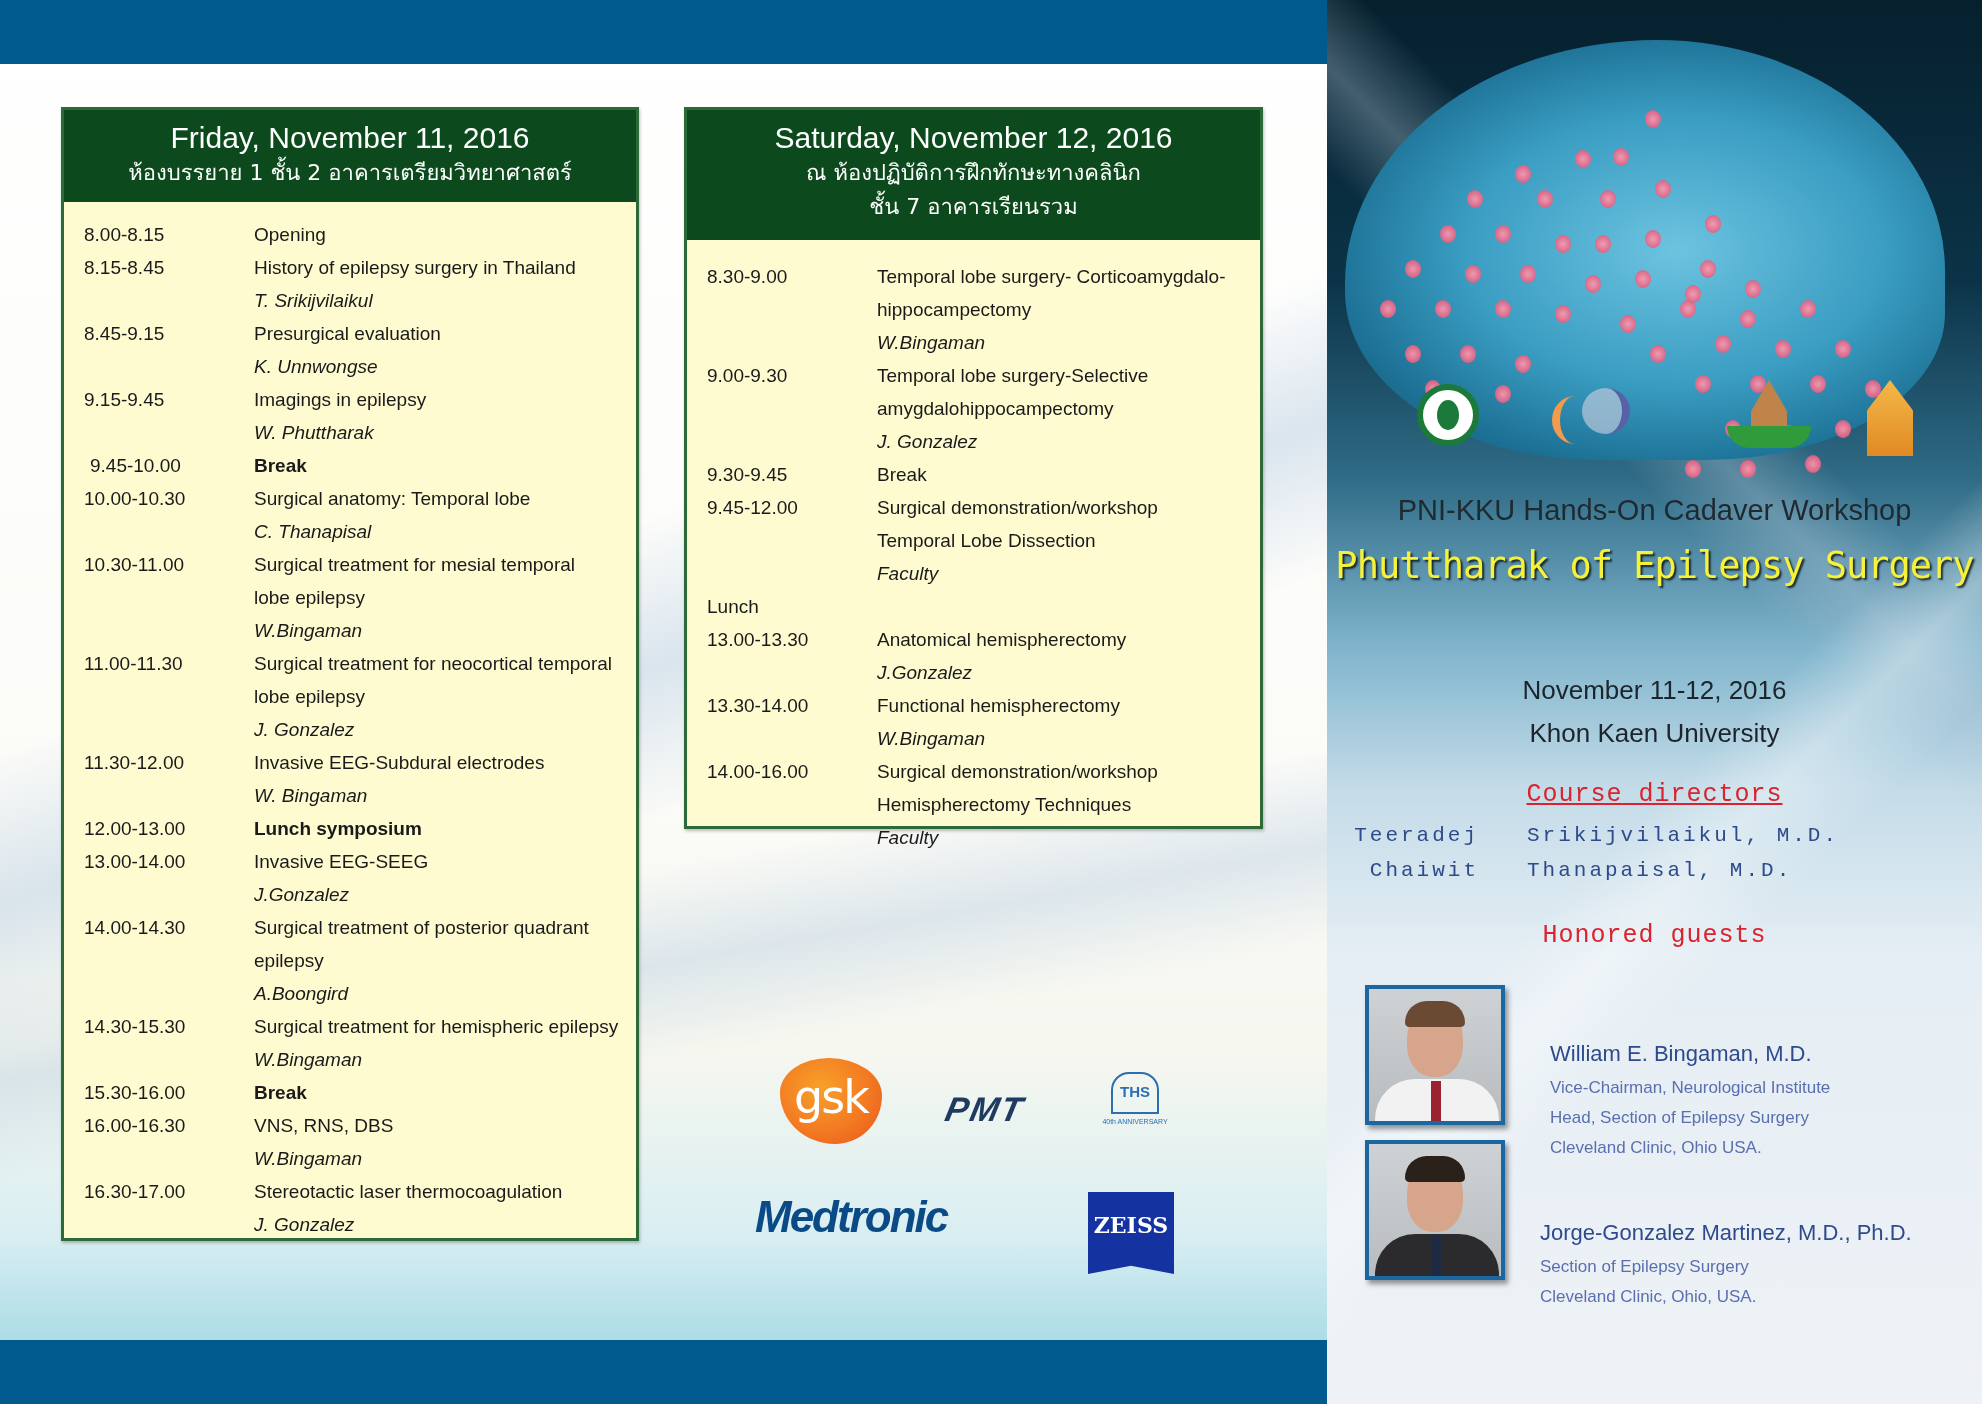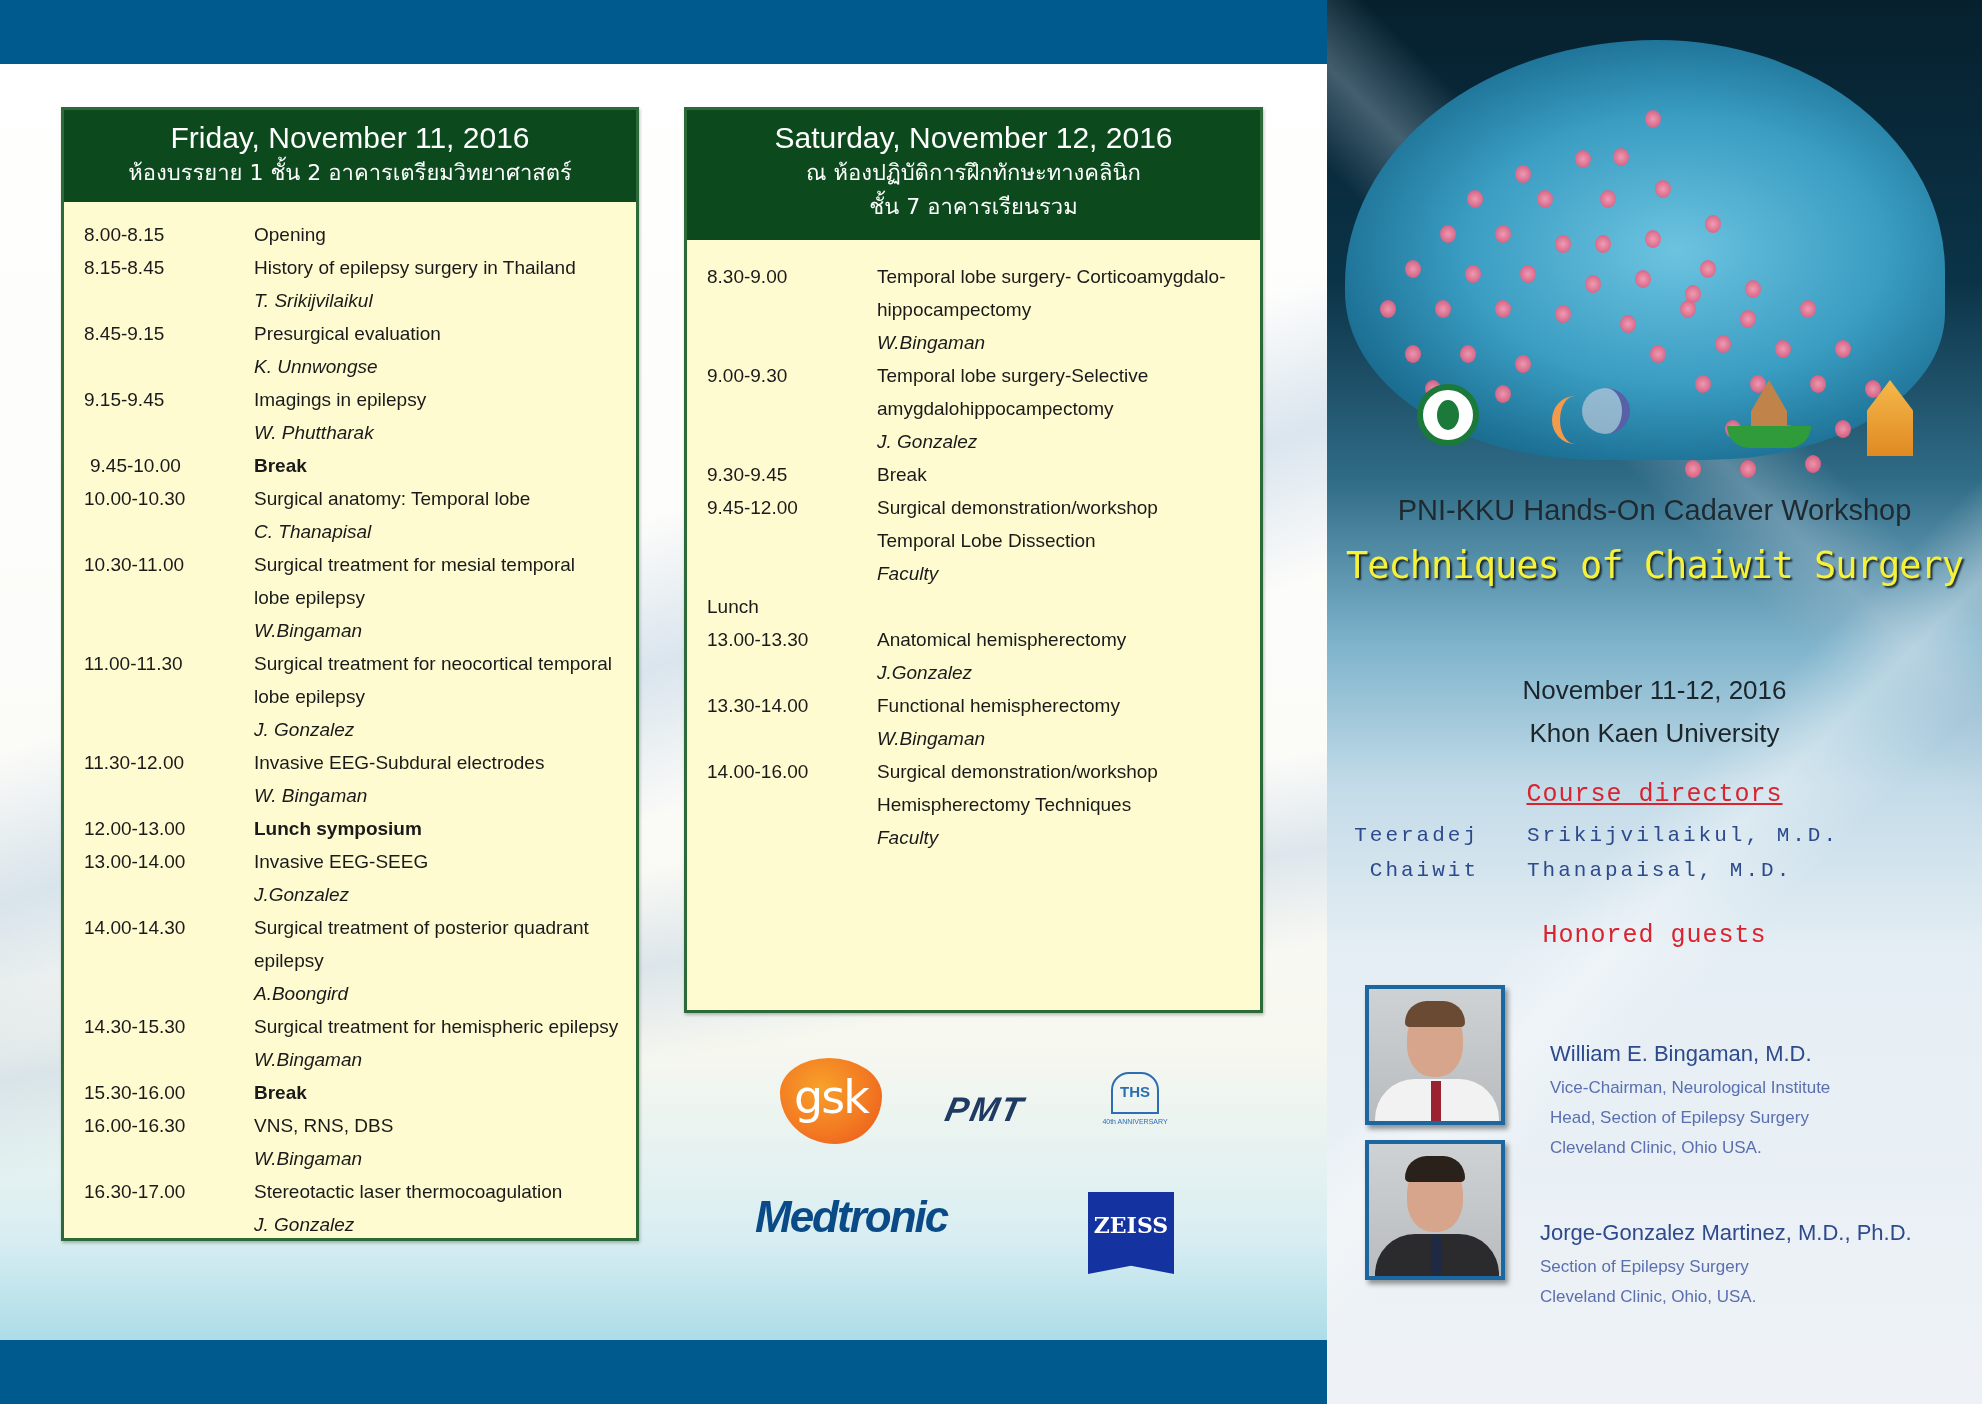--- a/index.html
+++ b/index.html
@@ -36,21 +36,21 @@
   .rows { padding: 16px 0 0 20px; }
   .row { display: flex; font-size: 19px; line-height: 33px; color: #1a1a1a; }
   .row .time { width: 170px; flex: none; }
   .row .title { flex: 1; }
   .row.bold .title { font-weight: bold; }
   .row.speaker .title { font-style: italic; }
   .row.indent .time { padding-left: 6px; width: 164px; }
 
   #friday { left: 61px; top: 107px; width: 578px; height: 1134px; }
   #friday .panel-header { height: 90px; }
-  #saturday { left: 684px; top: 107px; width: 579px; height: 906px; }
+  #saturday { left: 684px; top: 107px; width: 579px; height: 722px; }
   #saturday .panel-header { height: 128px; }
   #saturday .rows { padding-top: 20px; padding-left: 20px; }
 
   
   .sponsor { position: absolute; }
   .gsk {
     left: 780px; top: 1058px; width: 102px; height: 86px;
     background: radial-gradient(ellipse at 40% 35%, #f7a12a 0%, #f37a22 55%, #e8541c 100%);
     border-radius: 48% 52% 46% 54% / 40% 44% 56% 60%;
     color: #fff; font-size: 46px; text-align: center; line-height: 78px;
@@ -460,21 +460,21 @@
         <div class="arc2"></div>
     </div>
     <div class="logo logo-kku1">
       <div class="temple"></div>
         <div class="ribbon"></div>
     </div>
     <div class="logo logo-kku2"></div>
   </div>
 
   <div class="subtitle">PNI-KKU Hands-On Cadaver Workshop</div>
-  <div class="main-title">Techniques of Chaiwit Surgery</div>
+  <div class="main-title">Phuttharak of Epilepsy Surgery</div>
   <div class="dates">
     <div>November 11-12, 2016</div>
     <div>Khon Kaen University</div>
   </div>
 
   <div class="section-heading" style="top:780px;text-decoration:underline;">Course directors</div>
   <div class="directors">
     <div class="director">
       <span class="first">Teeradej</span>
       <span class="last">Srikijvilaikul, M.D.</span>

